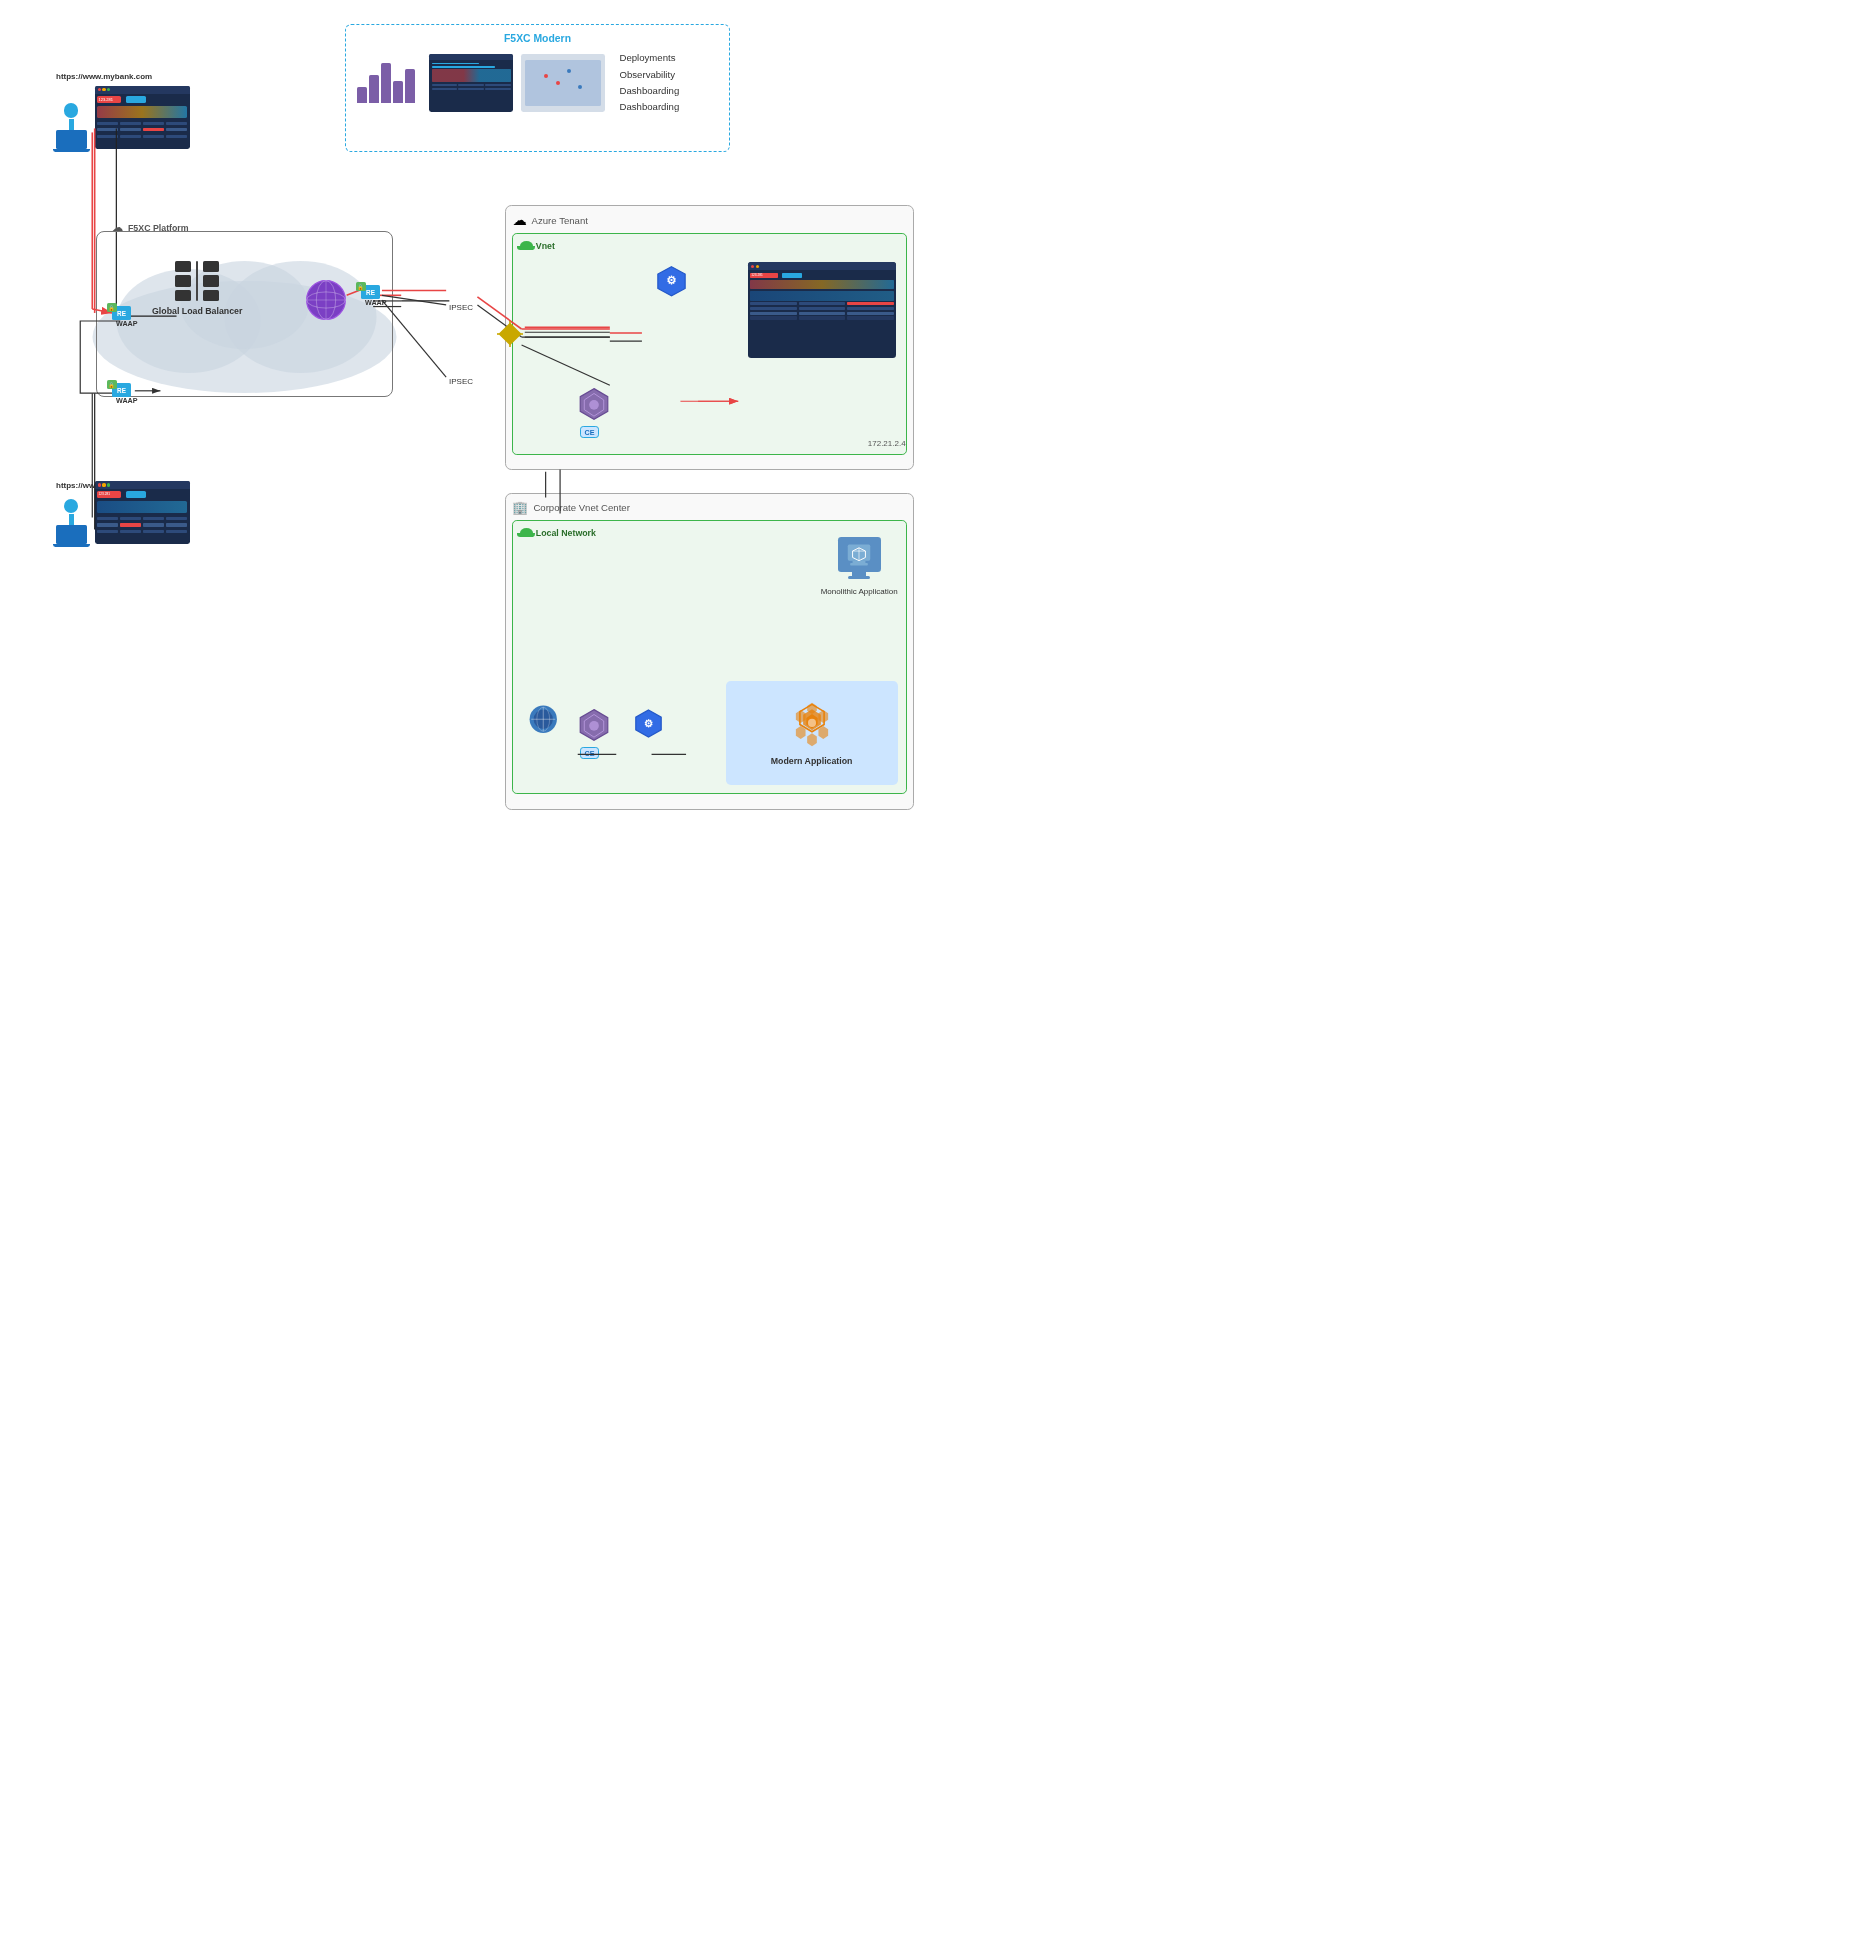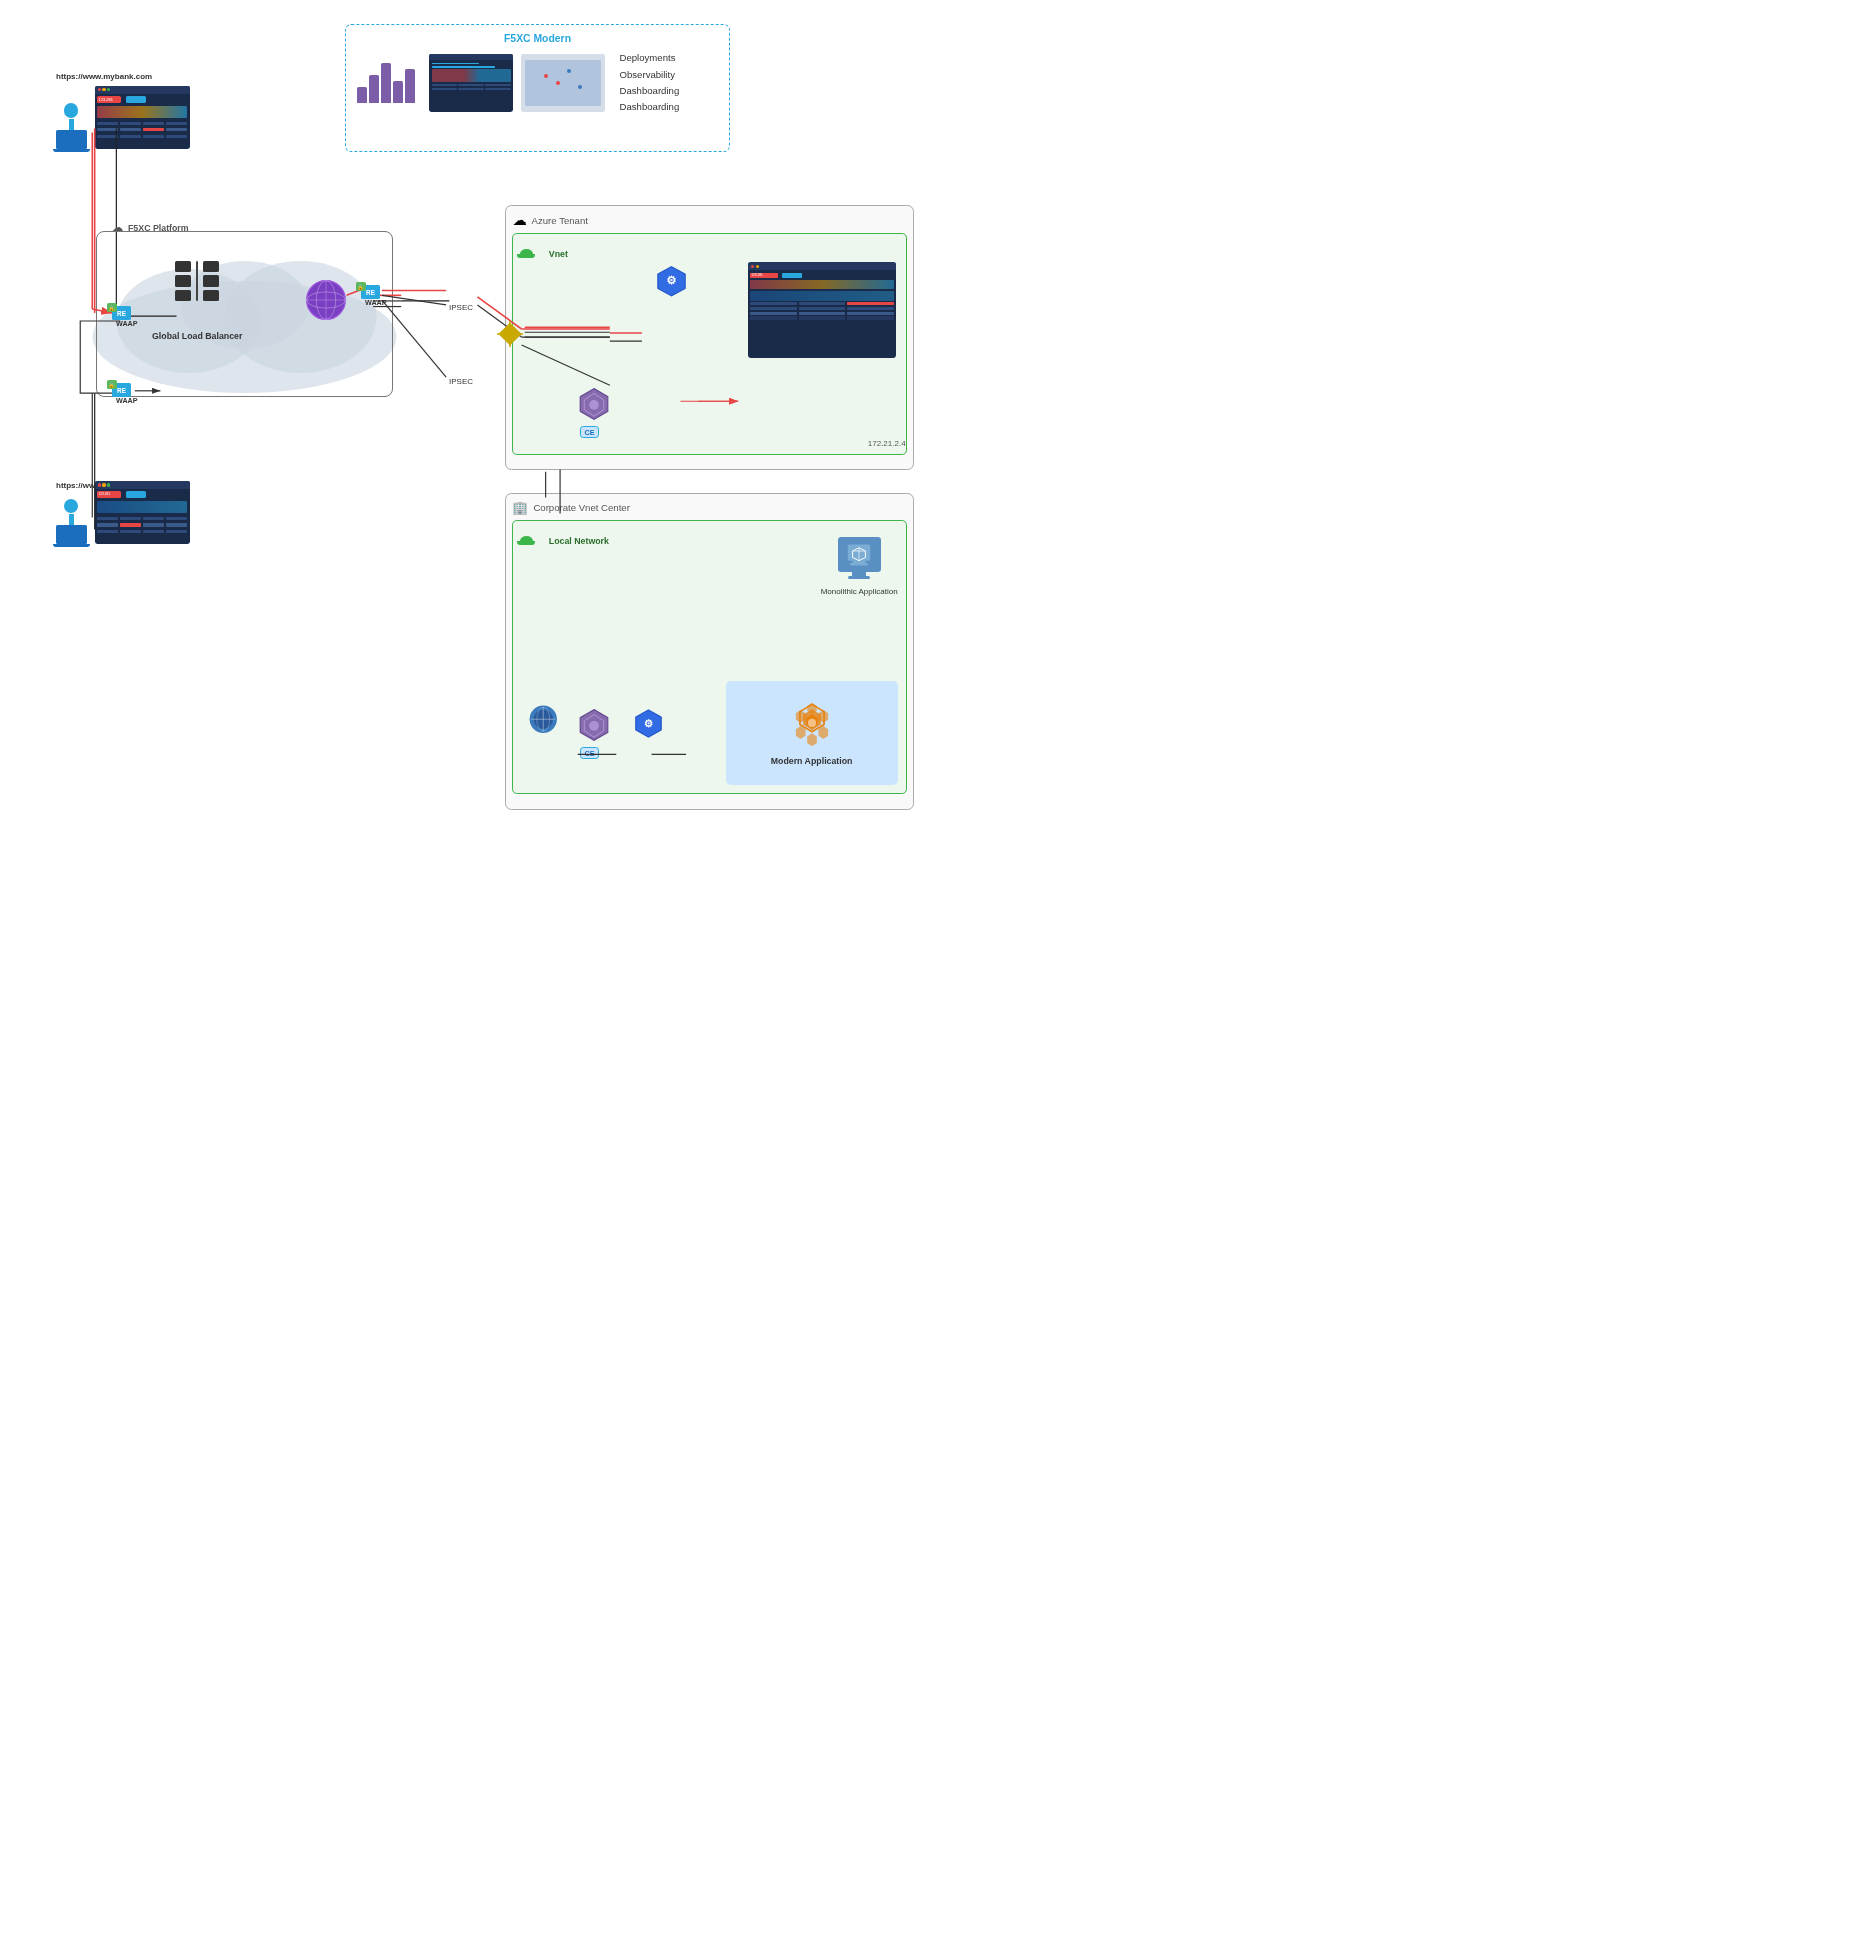--- a/index.html
+++ b/index.html
@@ -138,23 +138,22 @@
       border: 1.6px solid #3cb54a;
       border-radius: 4.8px;
       padding: 6.4px;
       background: #edf7ee;
       height: calc(100% - 28px);
       position: relative;
     }
     .vnet-title-row {
       display: flex;
       align-items: center;
-      gap: 16px;
+      gap: 3px;
       margin-bottom: 4.8px;
-      margin-top: 8px;
     }
 
     
     .app-screenshot-azure {
       position: absolute;
       right: 9.6px;
       top: 28px;
       width: 148px;
       height: 96px;
       background: #1a2b4a;
@@ -484,21 +483,21 @@
       <ellipse cx="270" cy="125" rx="95" ry="70" fill="#c8d4e0" opacity="0.6"></ellipse>
       <ellipse cx="200" cy="110" rx="80" ry="55" fill="#c8d4e0" opacity="0.6"></ellipse>
     </svg>
 
     <div style="position:absolute;top:14.4px;left:12px;right:12px;bottom:4px;border:1.2px solid #777;border-radius:8px;z-index:5;"></div>
 
     <div style="position:absolute;top:4px;left:28px;z-index:10;font-size:11.2px;color:#555;">☁</div>
 
     <div style="position:absolute;top:5.6px;left:44px;font-size:8.8px;color:#555;font-weight:600;z-index:10;">F5XC Platform</div>
 
-    <div style="position:absolute;top:44px;left:68px;z-index:10;display:flex;flex-direction:column;align-items:center;gap:25px;">
+    <div style="position:absolute;top:44px;left:68px;z-index:10;display:flex;flex-direction:column;align-items:center;">
       <div style="display:flex;align-items:center;gap:4.8px;">
         <div style="display:flex;flex-direction:column;gap:3.2px;">
           <div style="width:16px;height:11.2px;background:#333;border-radius:1.6px;"></div>
           <div style="width:16px;height:11.2px;background:#333;border-radius:1.6px;"></div>
           <div style="width:16px;height:11.2px;background:#333;border-radius:1.6px;"></div>
         </div>
         <div style="width:2.4px;height:40px;background:#444;border-radius:1.6px;"></div>
         <div style="display:flex;flex-direction:column;gap:3.2px;">
           <div style="width:16px;height:11.2px;background:#333;border-radius:1.6px;"></div>
           <div style="width:16px;height:11.2px;background:#333;border-radius:1.6px;"></div>

